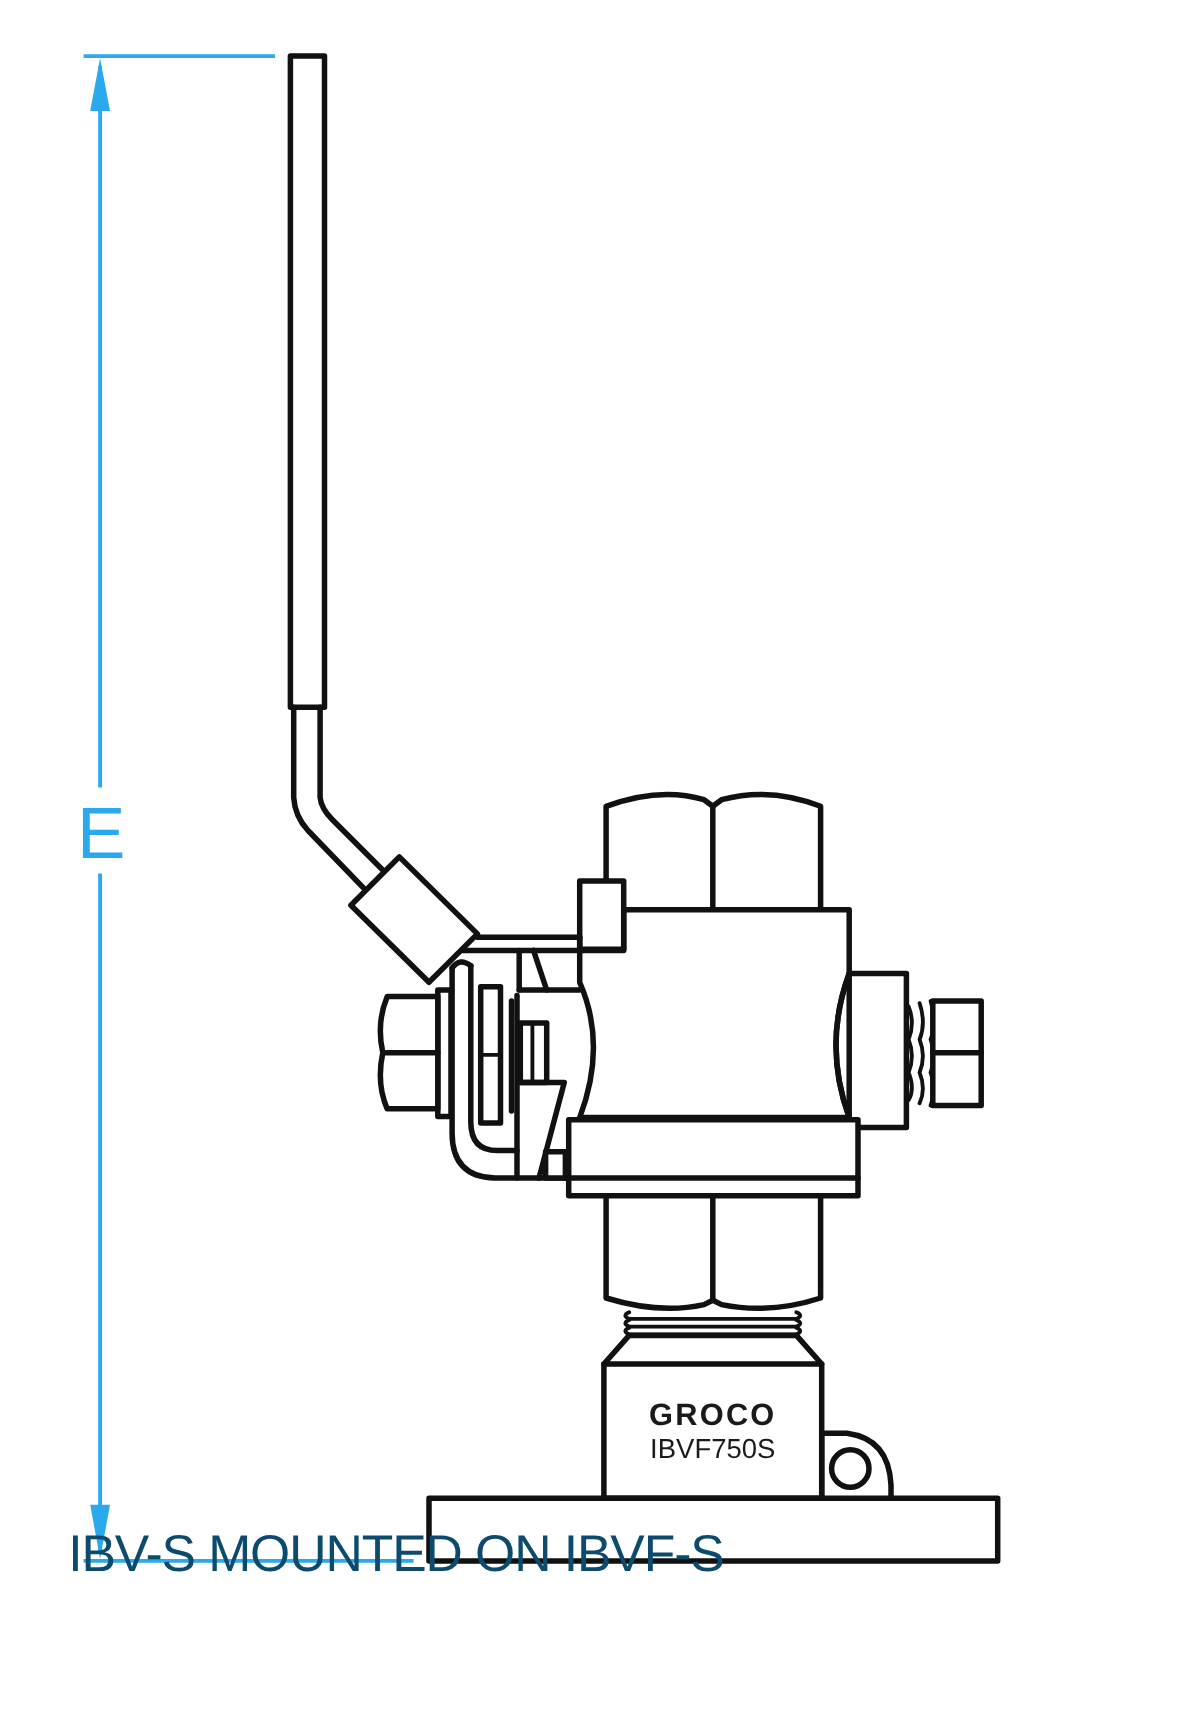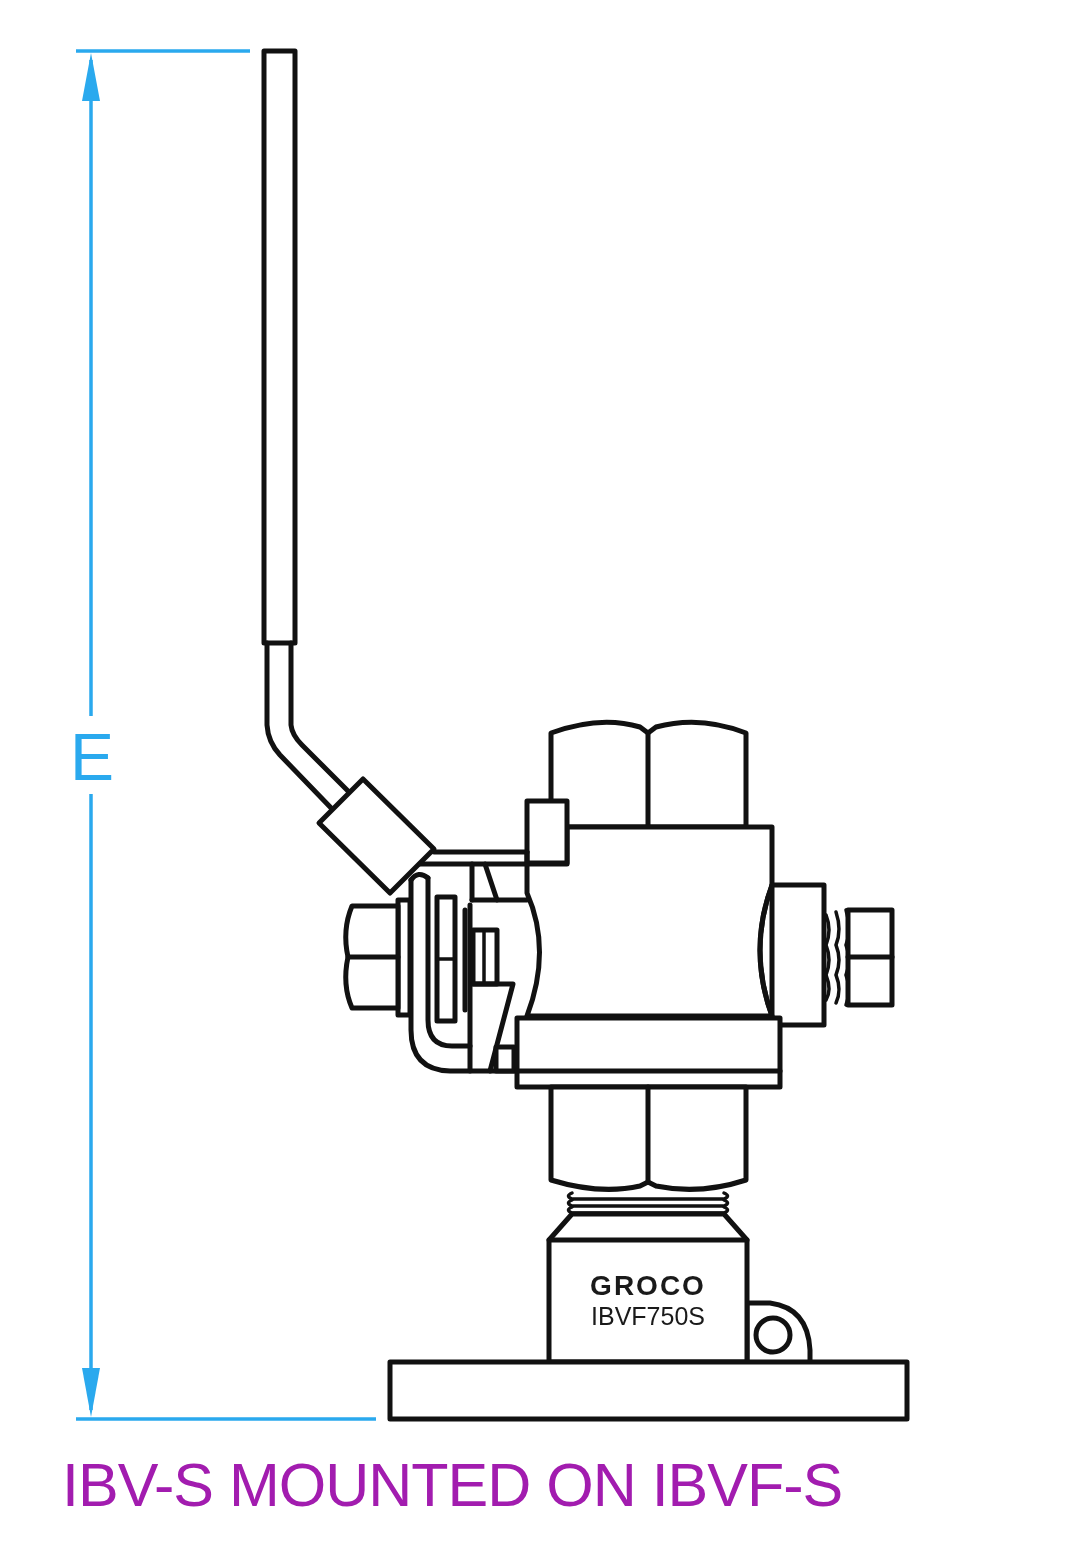--- a/index.html
+++ b/index.html
@@ -6,21 +6,21 @@
   body { width: 1088px; height: 1558px; position: relative; overflow: hidden; }
   #drawing { position: absolute; left: 0; top: 0; width: 1088px; height: 1558px; }
   .ln { fill: none; stroke: #111; stroke-width: 5; stroke-linejoin: round; stroke-linecap: round; }
   .lnw { fill: #fff; stroke: #111; stroke-width: 5; stroke-linejoin: round; stroke-linecap: round; }
   .ln3 { fill: none; stroke: #111; stroke-width: 3.5; stroke-linecap: round; }
   .dim { stroke: #2aa9ee; stroke-width: 3.5; fill: none; }
   .dimfill { fill: #2aa9ee; }
   .dim-label { font-family: "Liberation Sans", sans-serif; font-size: 66px; fill: #2aa9ee; }
   .brand { font-family: "Liberation Sans", sans-serif; font-weight: bold; font-size: 28px; fill: #1a1a1a; letter-spacing: 2px; }
   .model { font-family: "Liberation Sans", sans-serif; font-size: 25px; fill: #1a1a1a; }
-  .caption { position: absolute; left: 62px; top: 1450px; font-family: "Liberation Sans", sans-serif; font-size: 61px; color: #a21caf; white-space: nowrap; letter-spacing: -1px; }
+  .caption { position: absolute; left: 62px; top: 1384px; font-family: "Liberation Sans", sans-serif; font-size: 47px; color: #0c4a6e; white-space: nowrap; letter-spacing: -1px; }
 </style>
 </head>
 <body>
 
 <svg id="drawing" viewBox="0 0 1088 1558" xmlns="http://www.w3.org/2000/svg">
 
   <g>
     <line class="dim" x1="76" y1="51" x2="250" y2="51"></line>
     <line class="dim" x1="76" y1="1419" x2="376" y2="1419"></line>
     <line class="dim" x1="91" y1="60" x2="91" y2="716"></line>

